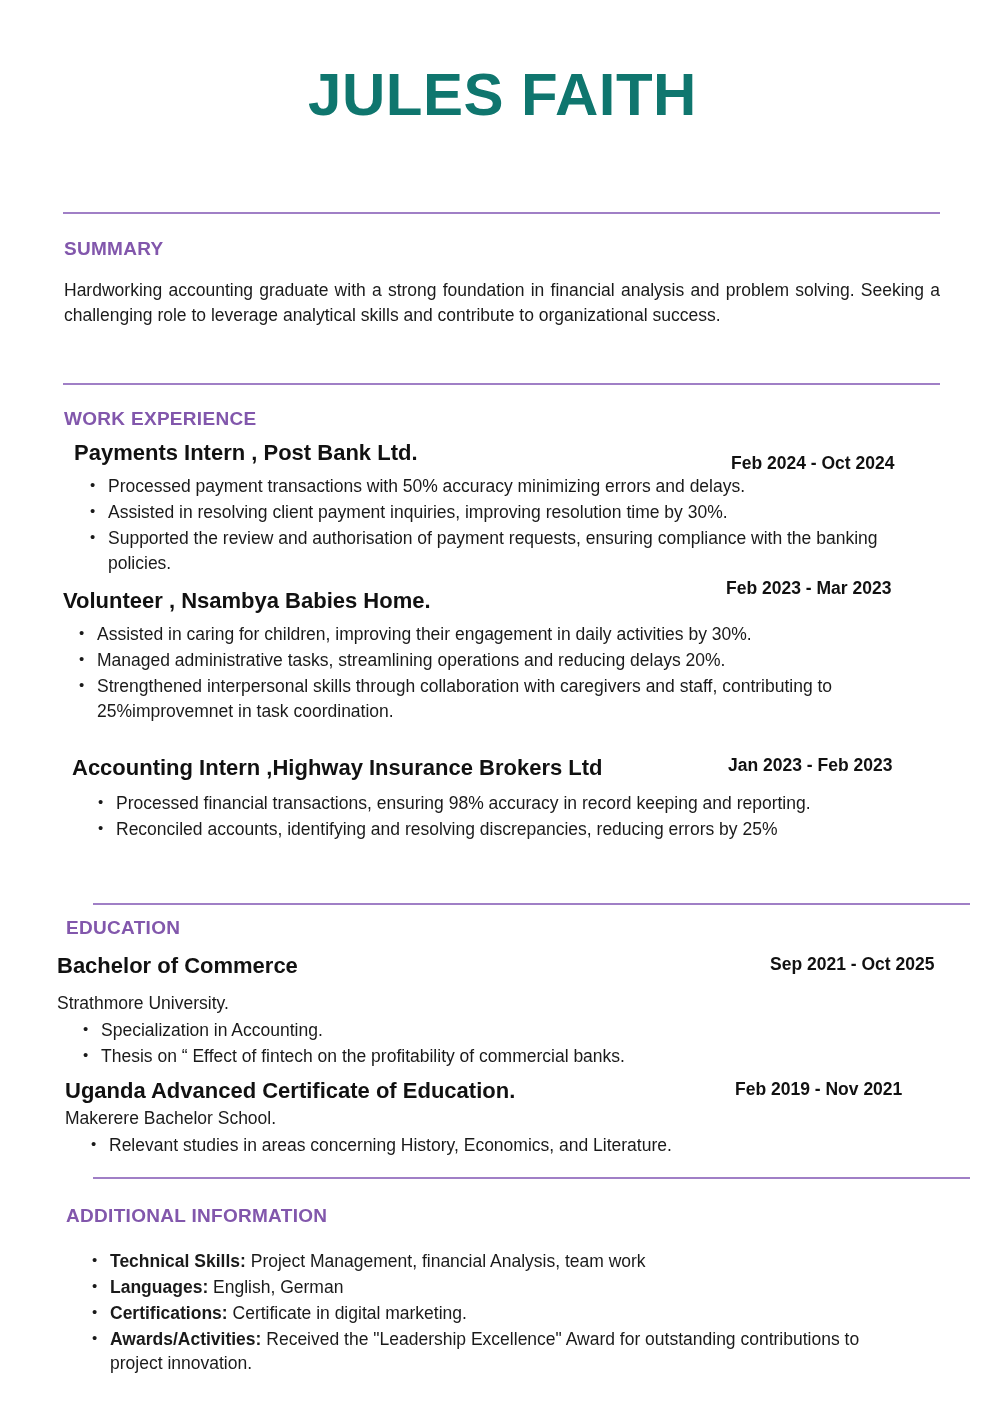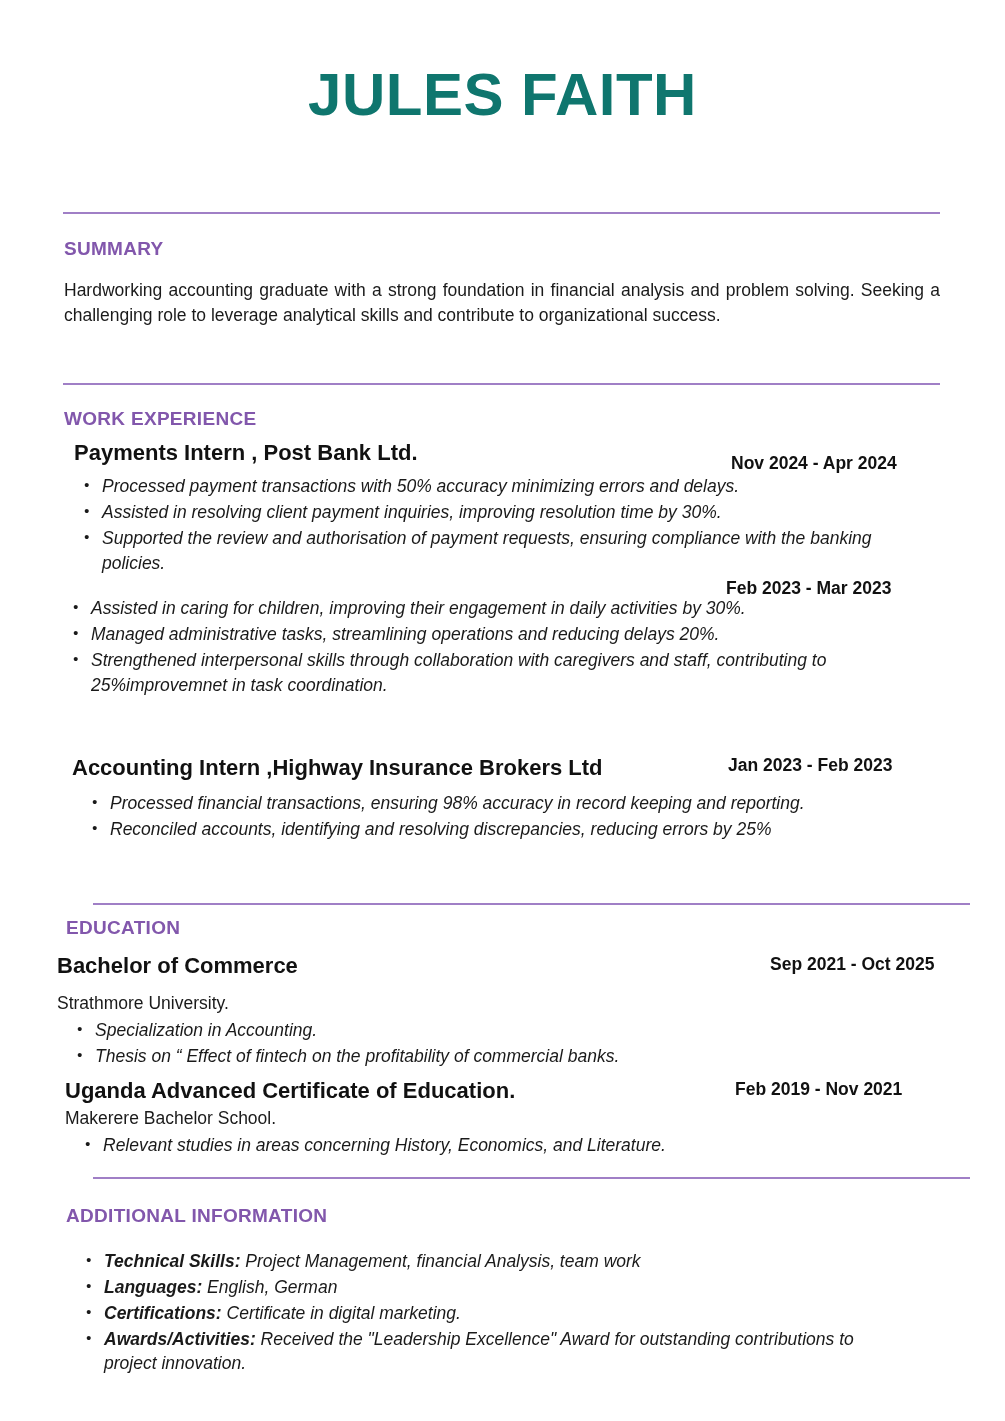--- a/index.html
+++ b/index.html
@@ -88,23 +88,22 @@
     color: #111111;
     white-space: nowrap;
   }
   .entry-sub {
     font-size: 17.5px;
     color: #1a1a1a;
   }
 
   ul.bullets {
     list-style: none;
-    margin: 4px;
+    margin: 10px;
     padding: 0;
-    font-style: italic;
   }
   ul.bullets > li {
     position: relative;
     font-size: 17.5px;
     line-height: 1.42;
     color: #1a1a1a;
     padding-left: 24px;
     margin: 0 0 1px 0;
   }
   ul.bullets > li::before {
@@ -144,23 +143,24 @@
   </div>
 
   <div class="abs" style="left:74px; top:440px; width:866px;">
     <div class="entry-title">Payments Intern  , Post Bank Ltd.</div>
     <ul class="bullets" style="margin-top:8px; width:856px;">
       <li>Processed payment transactions with 50% accuracy minimizing errors and delays.</li>
       <li>Assisted in resolving client payment inquiries, improving resolution time by 30%.</li>
       <li style="width:820px;">Supported the review and authorisation of payment requests, ensuring compliance with the banking policies.</li>
     </ul>
   </div>
-  <div class="abs entry-date" style="left:731px; top:453px;">Nov 2024 - Apr 2024</div>
+  <div class="abs entry-date" style="left:731px; top:453px;">Feb 2024 - Oct 2024</div>
 
   <div class="abs" style="left:63px; top:588px; width:878px;">
+    <div class="entry-title">Volunteer , Nsambya Babies Home.</div>
     <ul class="bullets" style="margin-top:8px; width:845px;">
       <li style="width:830px;">Assisted in caring for children, improving their engagement in daily activities by 30%.</li>
       <li>Managed administrative tasks, streamlining operations and reducing delays 20%.</li>
       <li style="width:845px;">Strengthened interpersonal skills through collaboration with caregivers and staff, contributing to 25%improvemnet in task coordination.</li>
     </ul>
   </div>
   <div class="abs entry-date" style="left:726px; top:578px;">Feb 2023 - Mar 2023</div>
 
   <div class="abs" style="left:72px; top:755px; width:875px;">
     <div class="entry-title">Accounting Intern ,Highway Insurance Brokers Ltd</div>

